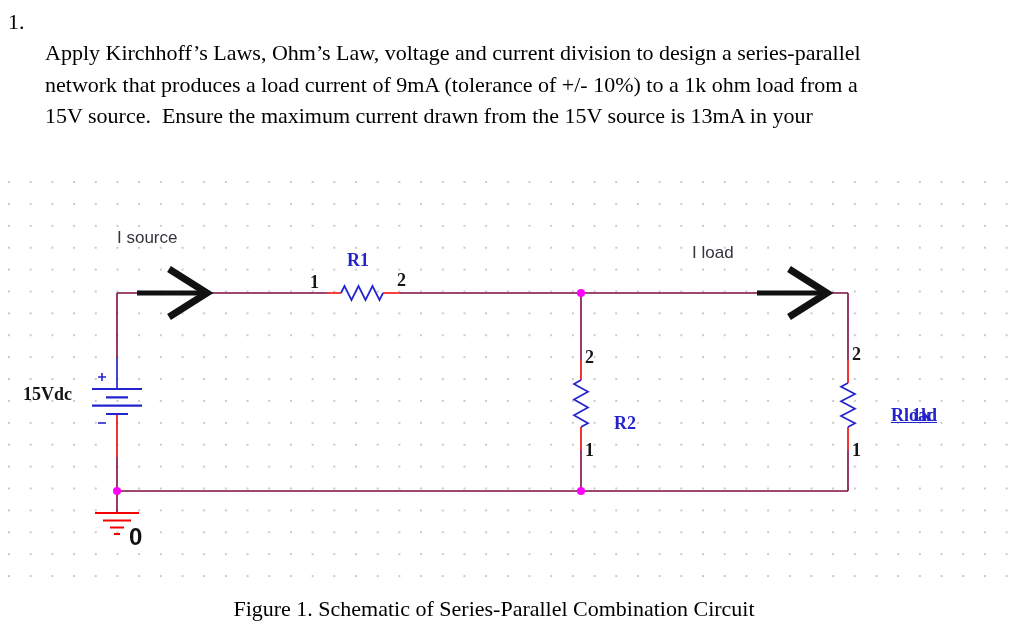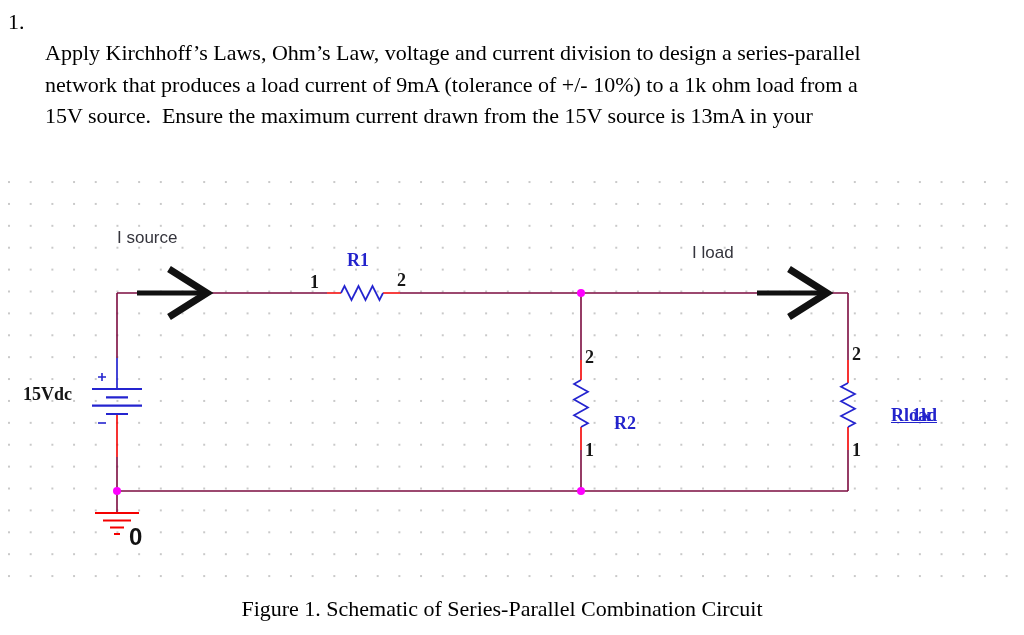--- a/index.html
+++ b/index.html
@@ -31,21 +31,21 @@
   
   .lbl{position:absolute;white-space:pre;}
   .lbl-mono{font-family:Liberation Sans, sans-serif;font-size:17px;color:#35353d;}
   .lbl-sans{font-family:Liberation Serif, serif;font-size:18px;font-weight:700;}
   .lbl-blue{color:var(--label-blue);}
   .lbl-dark{color:#161616;}
   .lbl-underline{text-decoration:underline;margin-top:44px;}
   .lbl-gnd{font-family:"Liberation Sans", sans-serif;font-size:24px;font-weight:700;color:#111;}
 
   
-  .caption{position:absolute;left:12px;top:596px;width:980px;text-align:center;
+  .caption{position:absolute;left:4px;top:596px;width:980px;text-align:center;
            font-size:22px;font-family:"Liberation Serif", serif;color:#000;}
 </style>
 </head>
 <body>
 
 <div class="page">
 
   <div class="problem">
     <div class="problem-number"></div>
     <div class="problem-number">1.</div>

